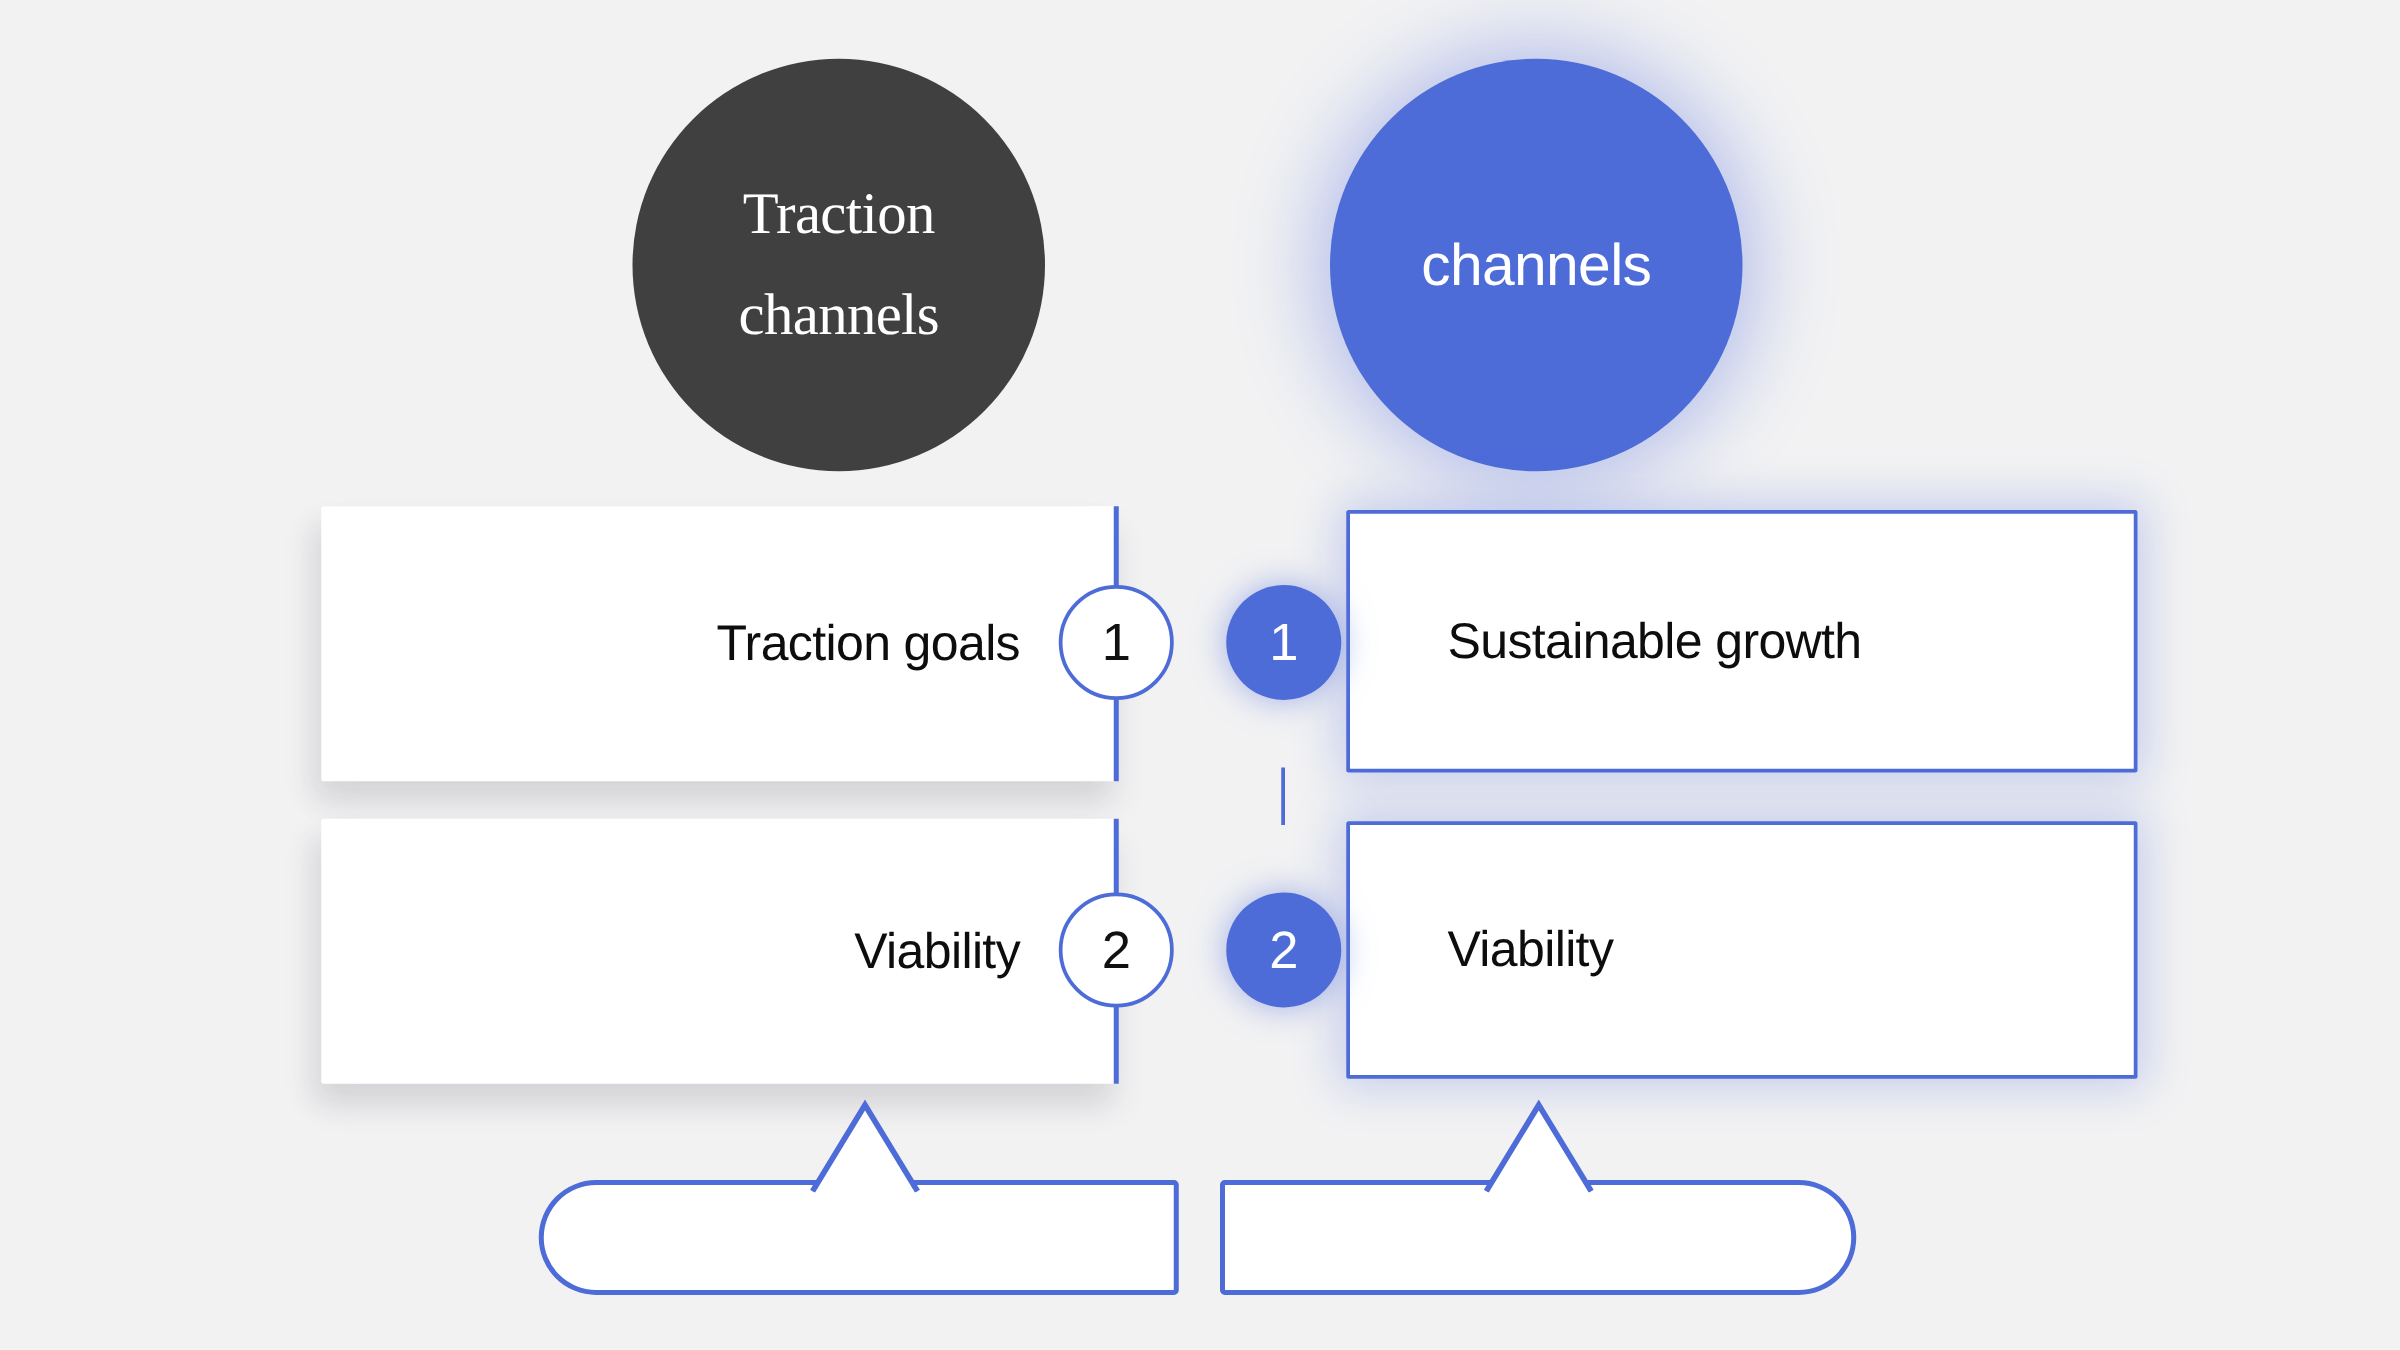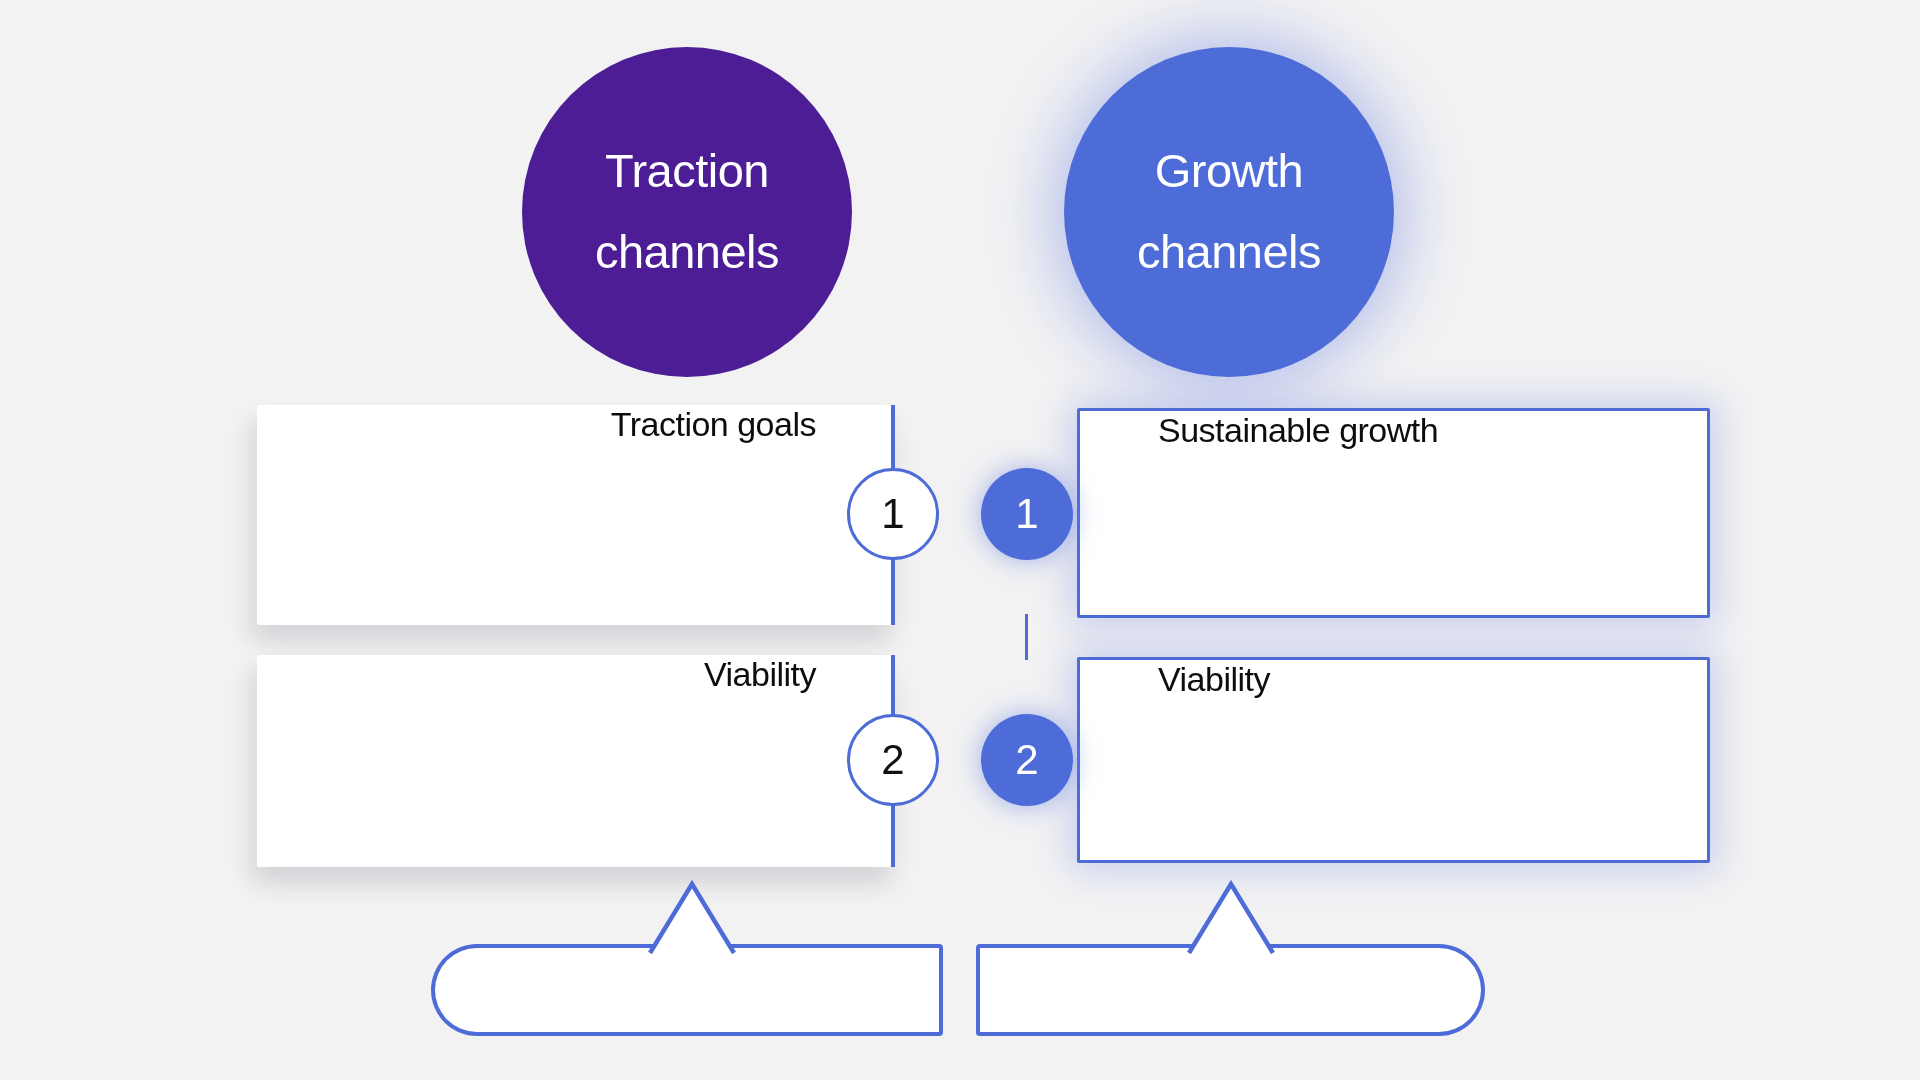--- a/index.html
+++ b/index.html
@@ -7,27 +7,27 @@
          font-family:"Liberation Sans","DejaVu Sans",sans-serif; }
 
   #stage { position:relative; width:1920px; height:1080px;
            background:#f2f2f3; overflow:hidden; }
 
   
   .circle-big { position:absolute; width:330px; height:330px; border-radius:50%;
                 display:flex; flex-direction:column; align-items:center; justify-content:center;
                 color:#ffffff; font-size:47px; line-height:1.72; letter-spacing:-0.5px;
                 text-align:center; }
-  #traction-circle { left:522px; top:47px; background:#4c1d95; }
+  #traction-circle { left:506px; top:47px; background:#404040;font-family:Liberation Serif, serif; }
   #growth-circle   { left:1064px; top:47px; background:#4d6cd8;
                      box-shadow:0 0 60px 14px rgba(112,136,226,0.45); }
 
   
   .box { position:absolute; background:#ffffff; box-sizing:border-box;
-         display:flex; align-items:flex-start; font-size:34px; color:#0d0d0d;
+         display:flex; align-items:center; font-size:40px; color:#0d0d0d;
          letter-spacing:-0.5px; border-radius:2px; }
   .box-left  { left:257px; width:637px; justify-content:flex-end; padding-right:78px;
                box-shadow:-10px 14px 22px rgba(60,60,75,0.08), 0 18px 26px rgba(60,60,75,0.09); }
   #left-box-1 { top:405px; height:220px; }
   #left-box-2 { top:655px; height:212px; }
 
   .box-right { left:1077px; width:633px; justify-content:flex-start; padding-left:78px;
                border:3px solid #4d6cd8;
                box-shadow:0 0 36px 6px rgba(104,129,222,0.33); }
   #right-box-1 { top:408px; height:210px; }
@@ -64,21 +64,20 @@
 </head>
 <body>
 
 <div id="stage">
 
   <div class="circle-big" id="traction-circle">
     <span>Traction</span>
     <span>channels</span>
   </div>
   <div class="circle-big" id="growth-circle">
-    <span>Growth</span>
     <span>channels</span>
   </div>
 
   <div class="box box-left" id="left-box-1">
     <span>Traction goals</span>
   </div>
   <div class="box box-right" id="right-box-1">
     <span>Sustainable growth</span>
   </div>
 

